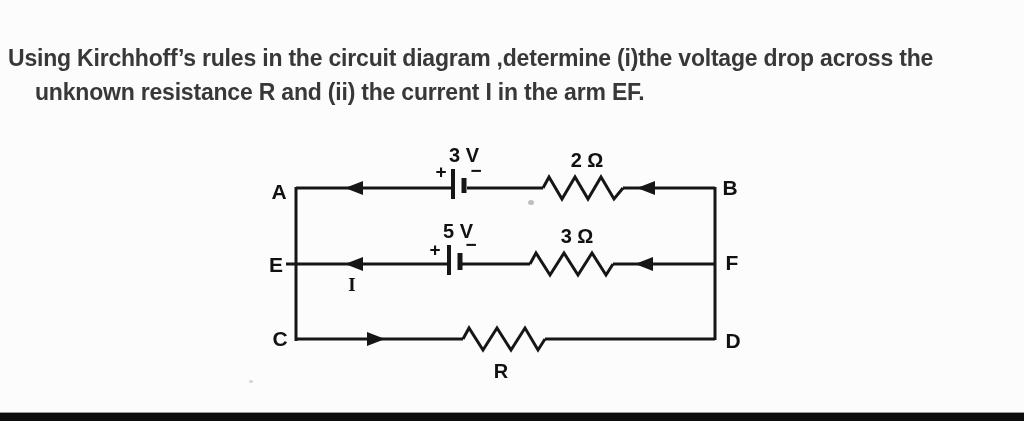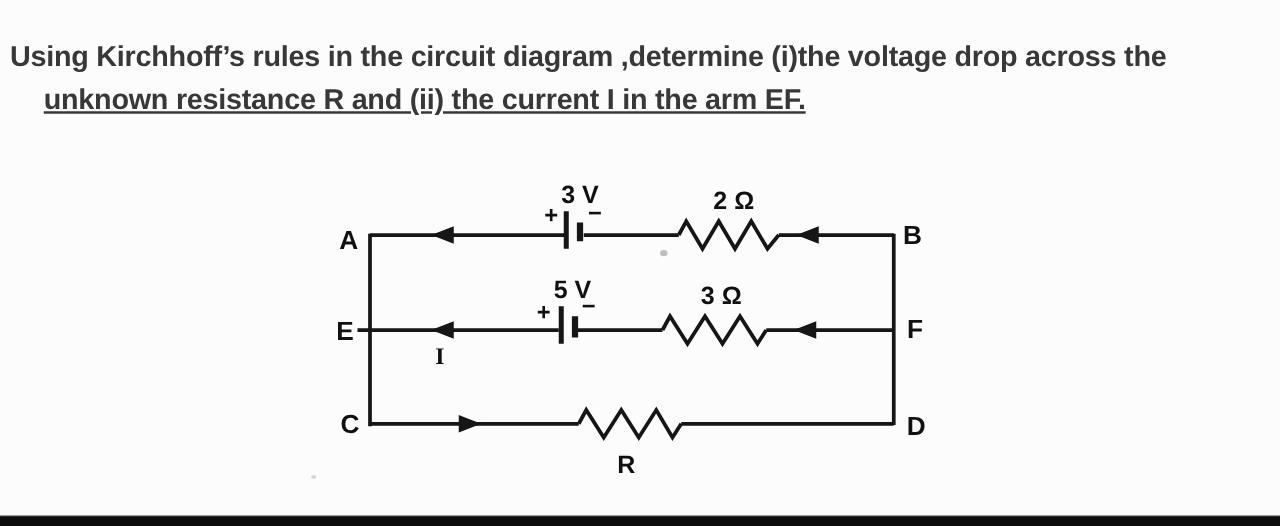--- a/index.html
+++ b/index.html
@@ -1,25 +1,25 @@
 <!DOCTYPE html>
 <html><head>
 <meta charset="utf-8">
 <style>
   html,body{margin:0;padding:0;}
   .page{
     position:relative;width:1024px;height:421px;overflow:hidden;
     background:#fcfcfc;font-family:"Liberation Sans",sans-serif;
   }
   .question{
-    position:absolute;left:8px;top:28px;
+    position:absolute;left:8px;top:41px;
     font-size:23px;line-height:34px;letter-spacing:-0.2px;
     color:#383838;font-weight:600;
   }
-  .q-line2{padding-left:27px;text-decoration:underline;}
+  .q-line2{padding-left:27px;}
   svg.circuit{position:absolute;left:0;top:0;}
   .wire{stroke:#161616;stroke-width:3;fill:none;}
   .plate-long{stroke:#161616;stroke-width:4;fill:none;}
   .plate-short{stroke:#161616;stroke-width:5;fill:none;}
   .arrowhead{fill:#161616;stroke:none;}
   .node-label{font-family:"Liberation Sans",sans-serif;font-size:21px;font-weight:bold;fill:#111;}
   .value-label{font-family:"Liberation Sans",sans-serif;font-size:20px;font-weight:bold;fill:#111;}
   .sign-label{font-family:"Liberation Sans",sans-serif;font-size:19px;font-weight:bold;fill:#111;}
   .current-label{font-family:"Liberation Serif",serif;font-size:19px;font-weight:bold;fill:#111;}
   .speck{position:absolute;background:#8a8a8a;border-radius:50%;opacity:.55;}

